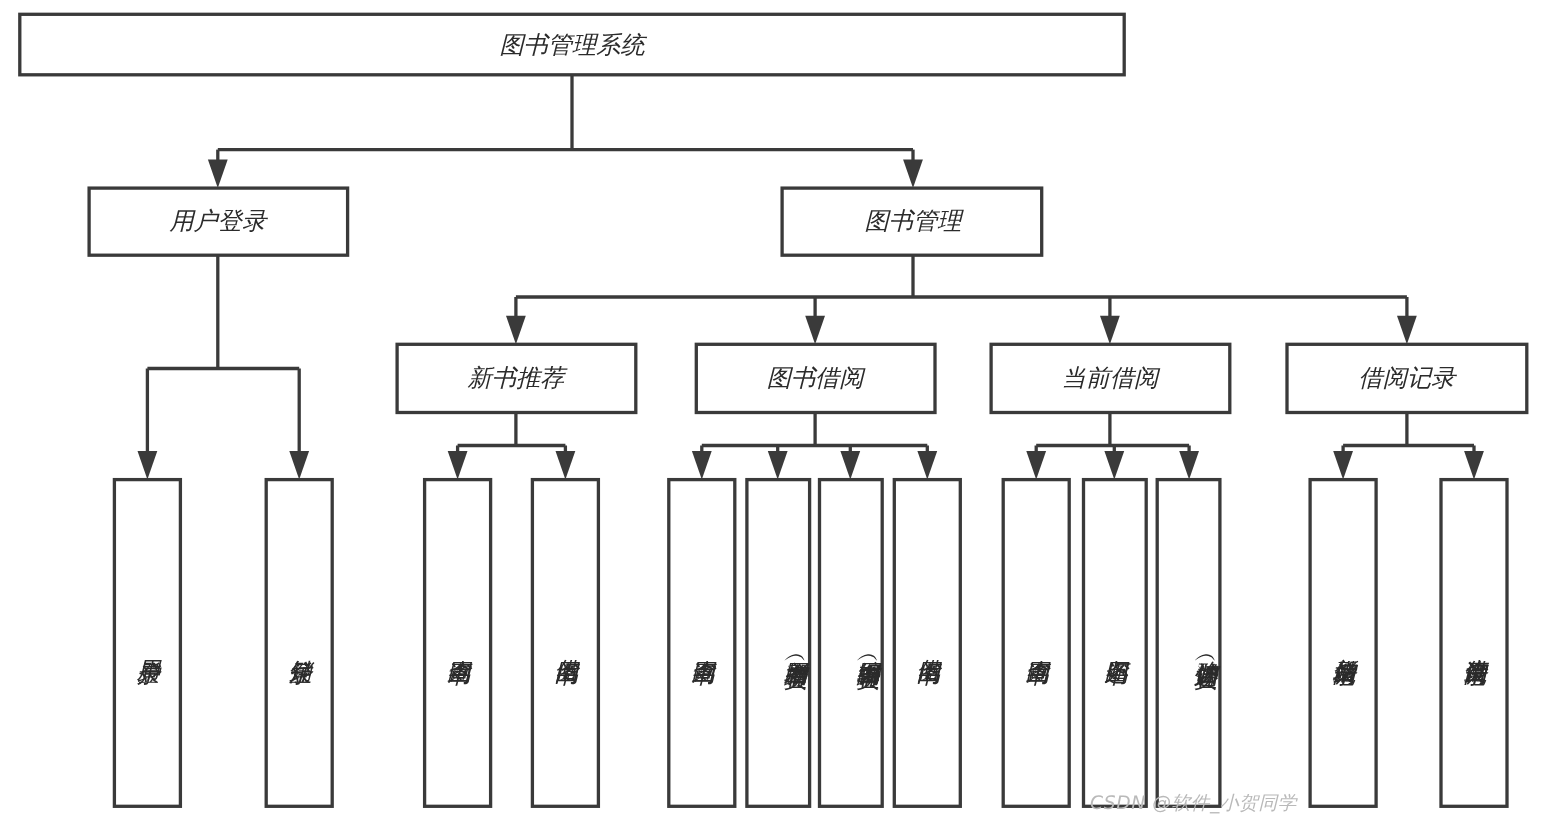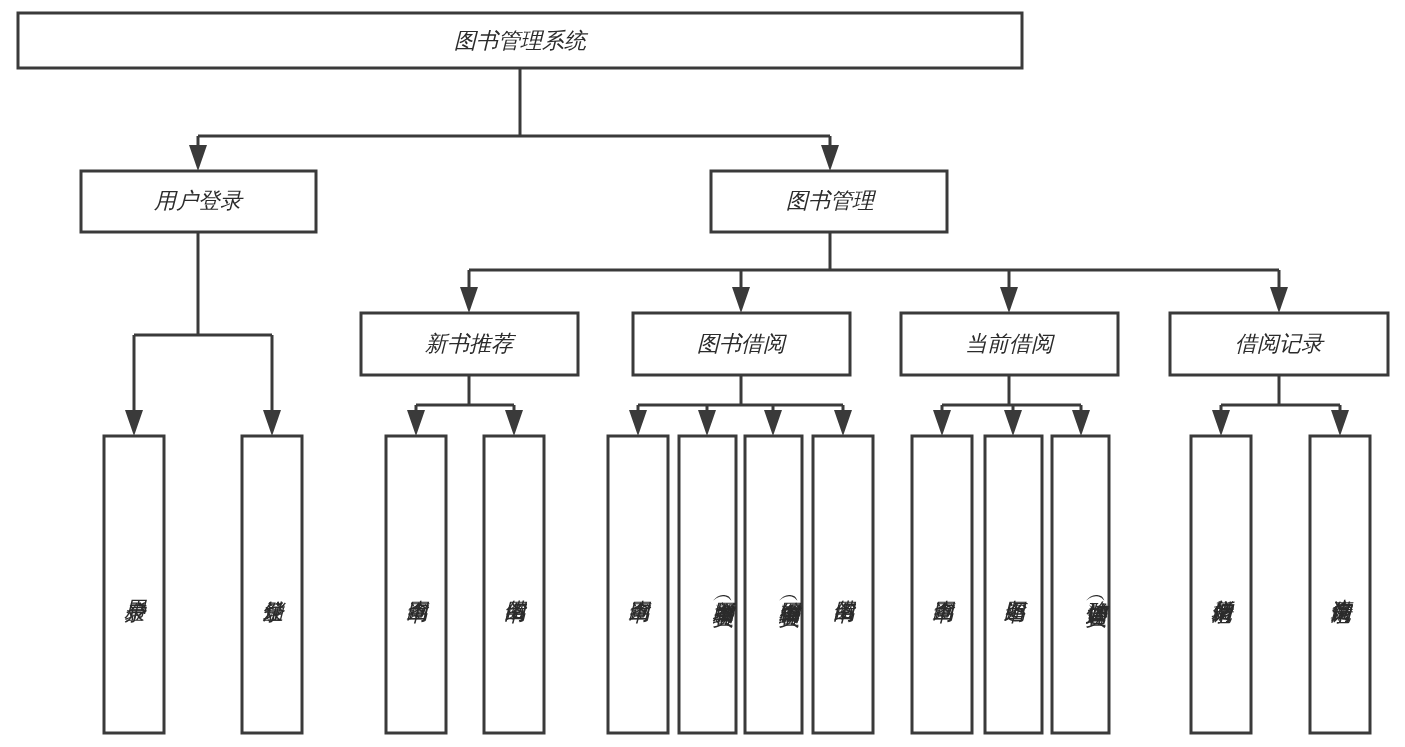--- a/index.html
+++ b/index.html
@@ -224,14 +224,15 @@
   <div class="leaf-label-wrap centered" style="left:912px; top:436px; width:60px; height:297px;">查询图书</div>
 
   <div class="leaf-label-wrap centered" style="left:985px; top:436px; width:57px; height:297px;">归还图书</div>
 
   <div class="leaf-label-wrap" style="left:1052px; top:443px; width:57px; height:290px;">确认归还（管理员）</div>
 
   <div class="leaf-label-wrap centered" style="left:1191px; top:436px; width:60px; height:297px;">新增借阅记录</div>
 
   <div class="leaf-label-wrap centered" style="left:1310px; top:436px; width:60px; height:297px;">查询借阅记录</div>
 
+  <div class="watermark">CSDN @软件_小贺同学</div>
 
 </div>
 
 </body></html>

